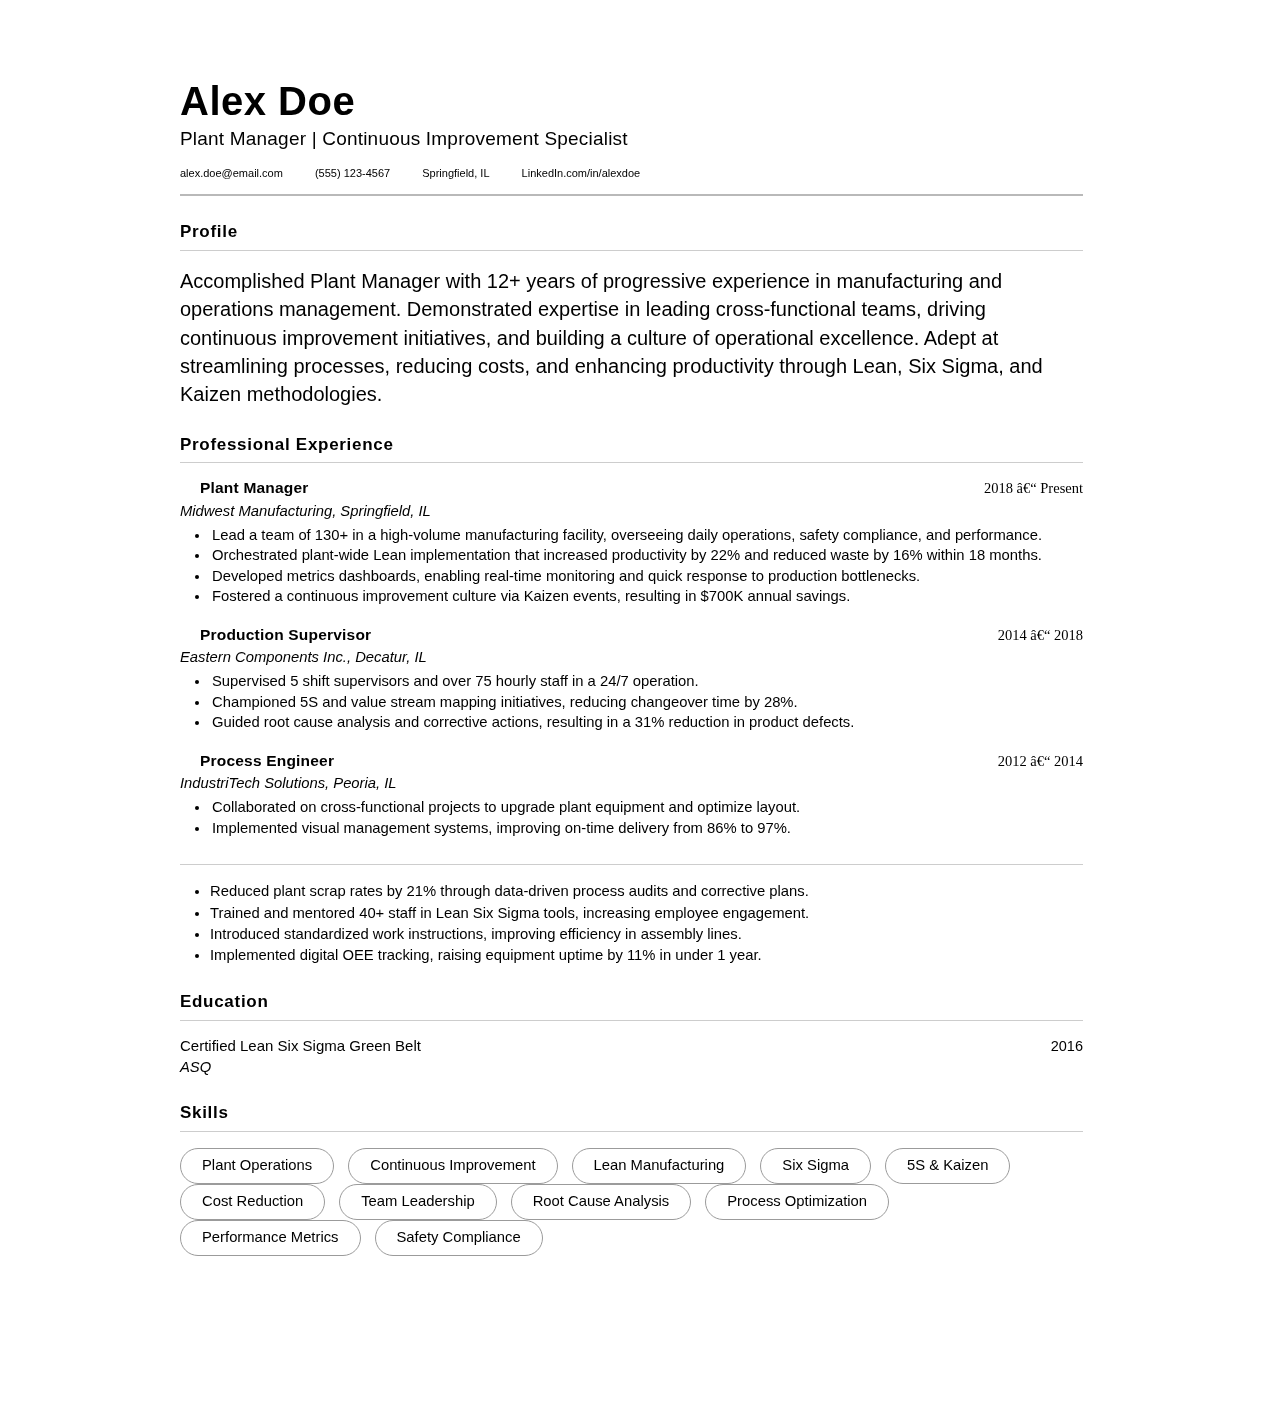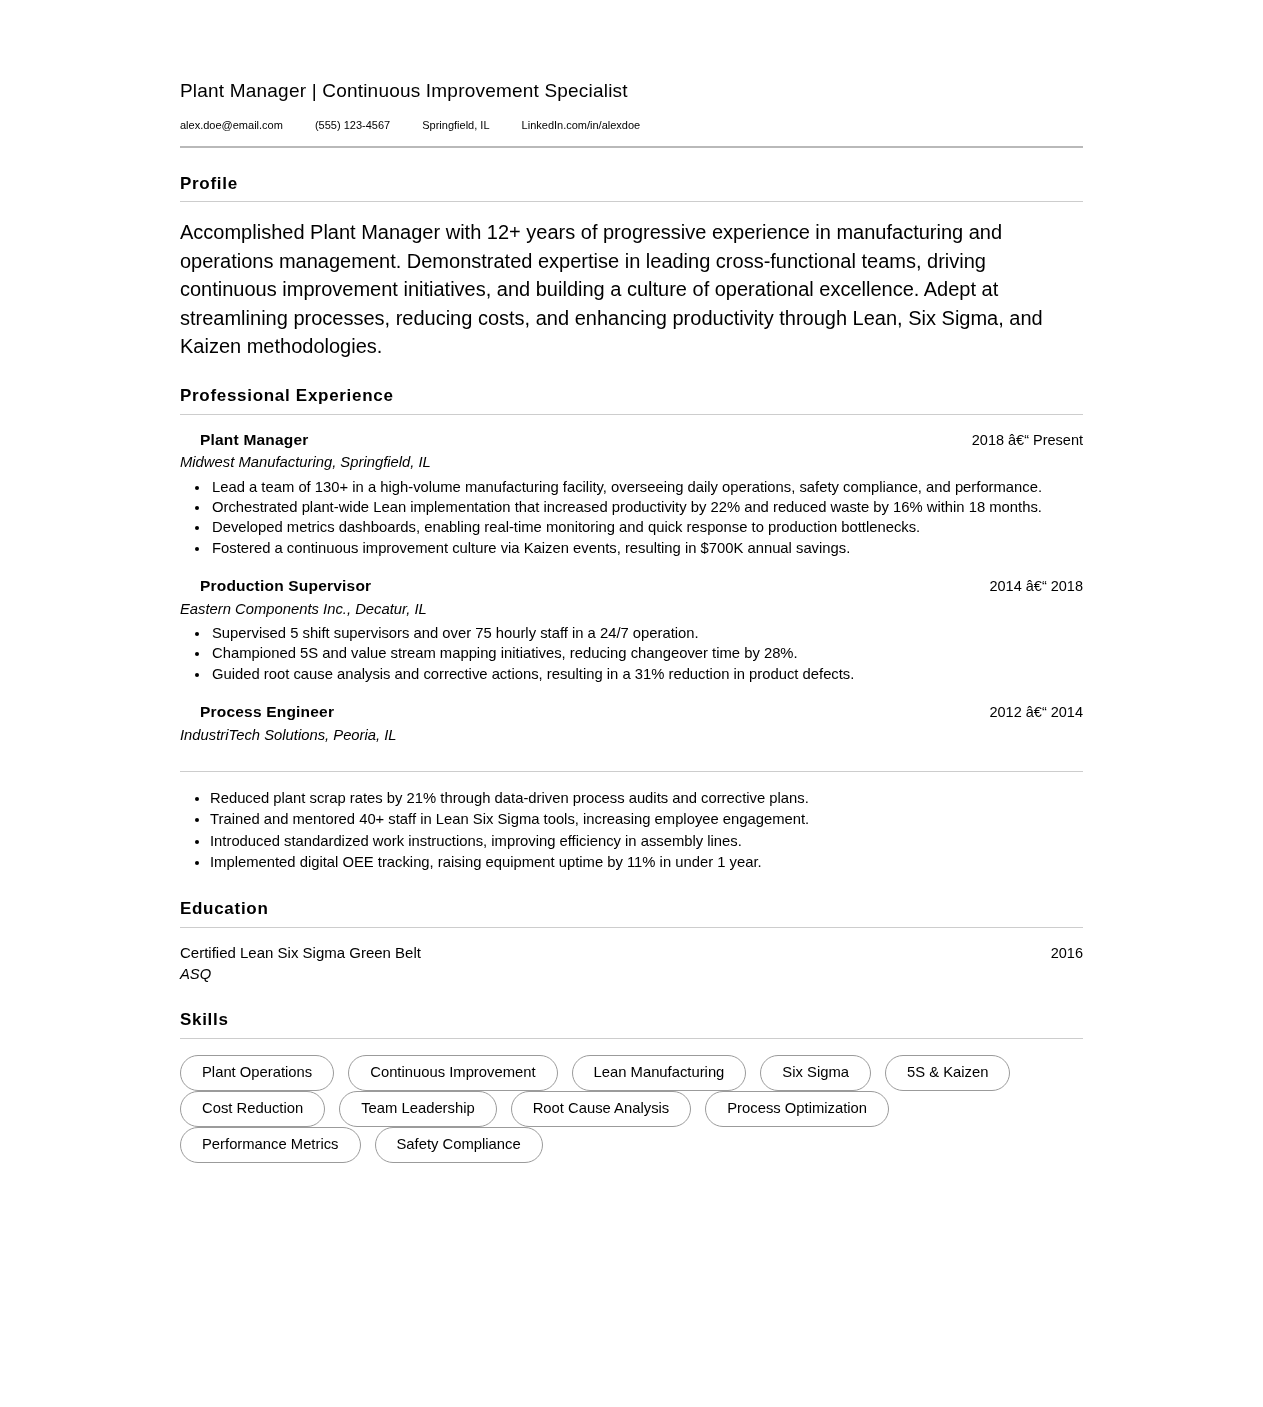--- a/index.html
+++ b/index.html
@@ -91,20 +91,21 @@
   .job-title {
     font-size: 15.5px;
     font-weight: bold;
     letter-spacing: 0.2px;
     margin-left: 20px;
   }
   .job-dates {
     font-size: 14.5px;
     white-space: nowrap;
     padding-left: 20px;
+    font-family: Liberation Serif, serif;
   }
   .job-company {
     font-size: 14.8px;
     font-style: italic;
     margin-top: 4px;
     line-height: 1.3;
   }
   ul.bullets {
     margin: 4px 0 0 0;
     padding-left: 30px;
@@ -171,20 +172,21 @@
     background: #ffffff;
     white-space: nowrap;
   }
 </style>
 </head>
 <body>
 
 <div class="page">
 
   <div class="resume-header">
+    <h1 class="full-name">Alex Doe</h1>
     <div class="headline">Plant Manager | Continuous Improvement Specialist</div>
     <div class="contact-row">
       <span class="contact-item">alex.doe@email.com</span>
       <span class="contact-item">(555) 123-4567</span>
       <span class="contact-item">Springfield, IL</span>
       <span class="contact-item">LinkedIn.com/in/alexdoe</span>
     </div>
   </div>
 
   <div class="section">
@@ -223,20 +225,24 @@
         <li>Guided root cause analysis and corrective actions, resulting in a 31% reduction in product defects.</li>
       </ul>
     </div>
 
     <div class="job">
       <div class="job-head">
         <span class="job-title">Process Engineer</span>
         <span class="job-dates">2012 â€“ 2014</span>
       </div>
       <div class="job-company">IndustriTech Solutions, Peoria, IL</div>
+      <ul class="bullets">
+        <li>Collaborated on cross-functional projects to upgrade plant equipment and optimize layout.</li>
+        <li>Implemented visual management systems, improving on-time delivery from 86% to 97%.</li>
+      </ul>
     </div>
   </div>
 
   <div class="section">
     <div class="section-rule"></div>
     <ul class="ach-bullets">
       <li>Reduced plant scrap rates by 21% through data-driven process audits and corrective plans.</li>
       <li>Trained and mentored 40+ staff in Lean Six Sigma tools, increasing employee engagement.</li>
       <li>Introduced standardized work instructions, improving efficiency in assembly lines.</li>
       <li>Implemented digital OEE tracking, raising equipment uptime by 11% in under 1 year.</li>

